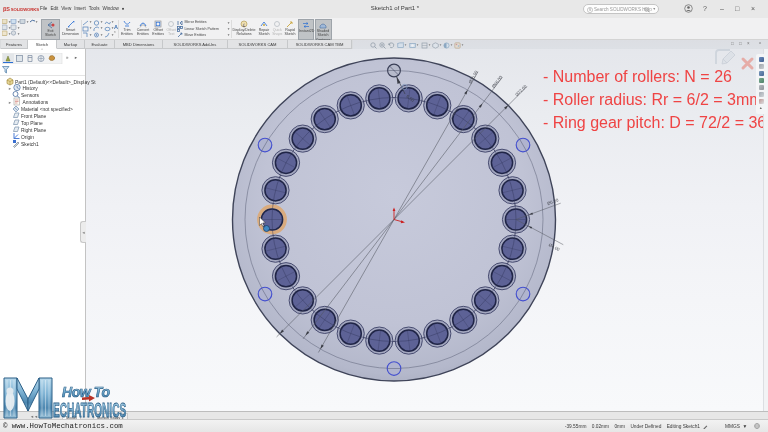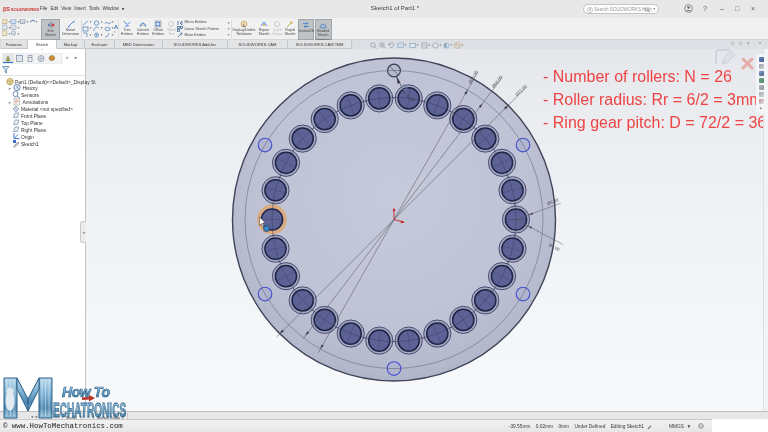--- a/index.html
+++ b/index.html
@@ -13,21 +13,21 @@
 #tabrow{left:0;top:40px;width:353px;height:8.5px;background:#d9dbdd;}
 .tab{position:absolute;top:0;height:8.5px;font-size:4.1px;color:#3a3a3a;text-align:center;line-height:9px;background:#e2e3e5;border-right:1px solid #c6c8ca;border-bottom:1px solid #c6c8ca;}
 .tab.active{background:#fff;border-bottom:1px solid #fff;}
 #canvas{left:86px;top:40px;width:682px;height:371px;background:linear-gradient(180deg,#e4e6eb 0%,#eaecf0 20%,#f0f1f5 45%,#f4f5f8 70%,#f8f9fb 100%);}
 #canvastop{left:353px;top:40px;width:415px;height:9px;background:linear-gradient(180deg,#dcdee3,#dde0e5);}
 #annot{left:543px;top:65px;font-size:16px;color:#ef4444;line-height:23px;white-space:nowrap;}
 #lpanel{left:0;top:48.5px;width:86px;height:370.5px;background:#fff;border-right:1px solid #c3c3c3;}
 .treerow{position:absolute;font-size:4.9px;color:#333;white-space:nowrap;line-height:7px;}
 #motionbar{left:0;top:411px;width:768px;height:8px;background:#e7e7e7;border-top:1px solid #bdbdbd;}
 .mtab{position:absolute;top:0.5px;height:7.5px;background:#f0f0f0;border:1px solid #c9c9c9;border-bottom:none;font-size:4px;color:#444;line-height:8px;padding:0 3px;}
-#statusbar{left:0;top:419px;width:712px;height:13px;background:linear-gradient(180deg,#f2f2f2,#e6e6e6);border-top:1px solid #c9c9c9;padding-left:28px;}
+#statusbar{left:0;top:419px;width:768px;height:13px;background:linear-gradient(180deg,#f2f2f2,#e6e6e6);border-top:1px solid #c9c9c9;padding-left:28px;}
 #statusright{right:8px;top:3px;font-size:4.8px;color:#3a3a3a;white-space:nowrap;position:absolute;}
 #copyright{left:3px;top:1.8px;font-size:7.4px;letter-spacing:0;color:#222;font-family:"Liberation Mono",monospace;position:absolute;}
 #logo{left:3px;top:6.2px;font-size:4.3px;font-weight:bold;color:#c8322e;letter-spacing:-0.15px;width:38px;overflow:hidden;white-space:nowrap;}
 #menus{left:40px;top:5.8px;font-size:4.6px;color:#3a3a3a;}
 #menus span{margin-right:3px;}
 #doctitle{left:320px;top:4.5px;width:150px;text-align:center;font-size:6px;color:#3a3a3a;}
 #searchbox{left:583px;top:3.5px;width:76px;height:10.5px;border:1px solid #c4c4c4;border-radius:5px;background:#fdfdfd;font-size:4.6px;color:#999;padding:2.2px 3px 0 3px;white-space:nowrap;}
 .titleicon{top:4px;font-size:7px;color:#555;line-height:9px;}
 </style>
 </head>

